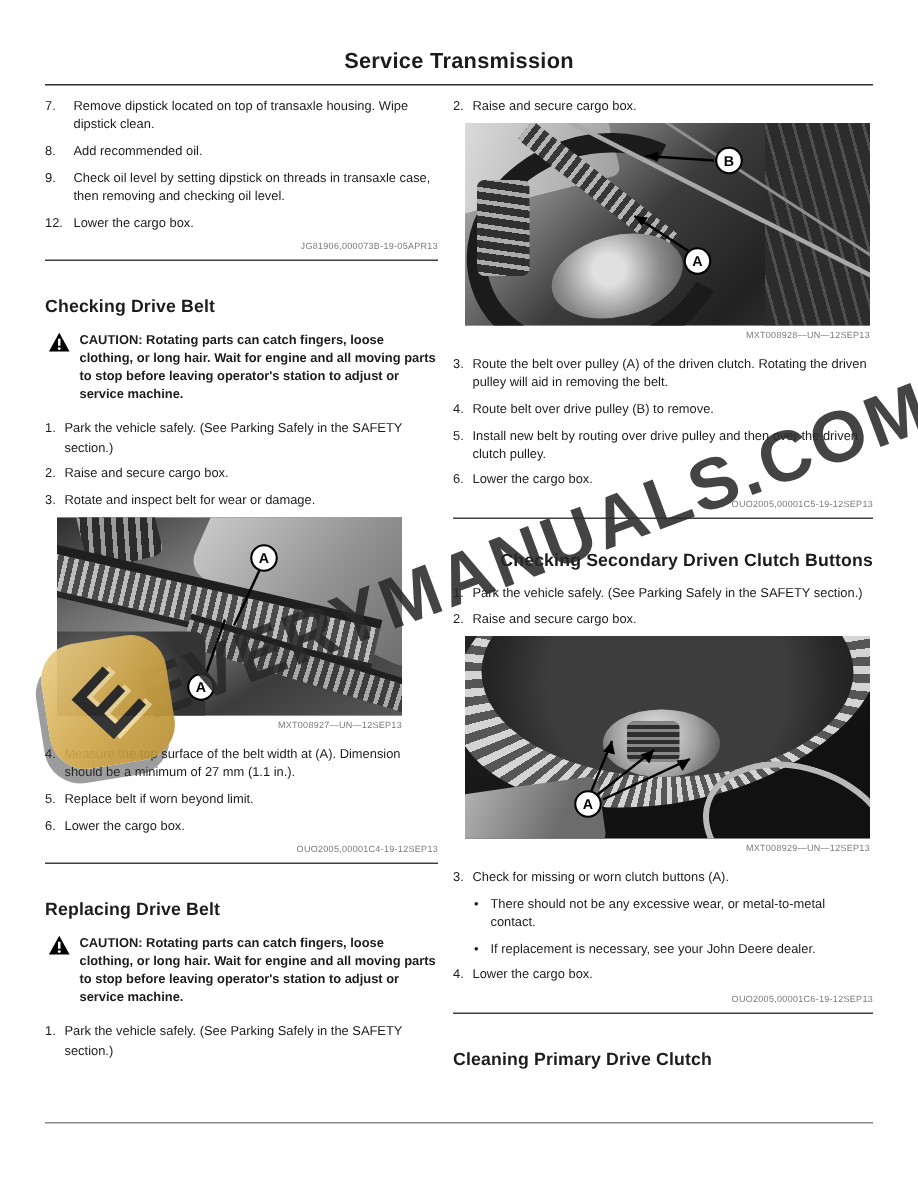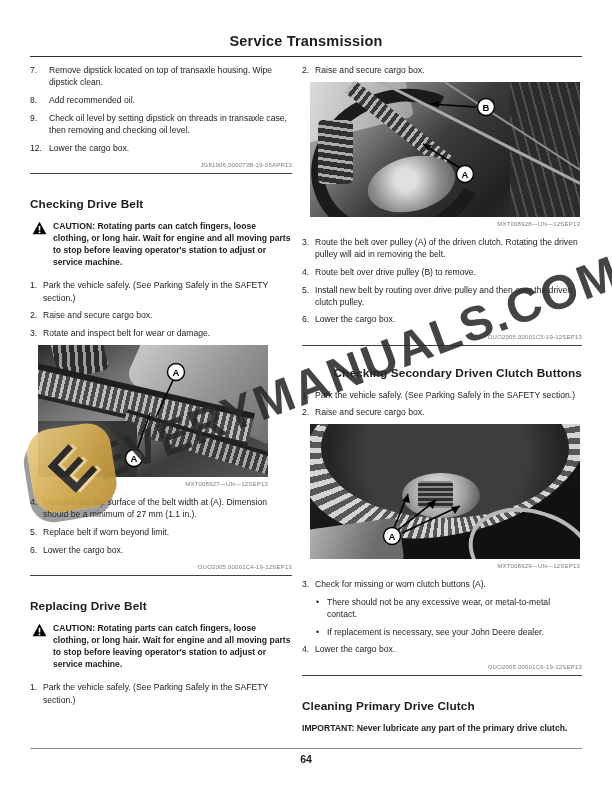--- a/index.html
+++ b/index.html
@@ -302,23 +302,21 @@
       <span class="txt">If replacement is necessary, see your John Deere dealer.</span>
     </div>
     <div class="step">
       <span class="num narrow">4.</span>
       <span class="txt">Lower the cargo box.</span>
     </div>
     <div class="code">OUO2005,00001C6-19-12SEP13</div>
     <div class="rule"></div>
 
     <div class="sec-h">Cleaning Primary Drive Clutch</div>
-    <div class="important">IMPORTANT: Never lubricate any part of the primary drive clutch.</div>
   </div>
 
   <div class="wm-logo">
     <span class="glyph">E</span>
   </div>
   <div class="wm-text">EVERYMANUALS.COM</div>
 
   <div class="ftr-rule"></div>
-  <div class="ftr-num">64</div>
 </div>
 
 </body></html>

